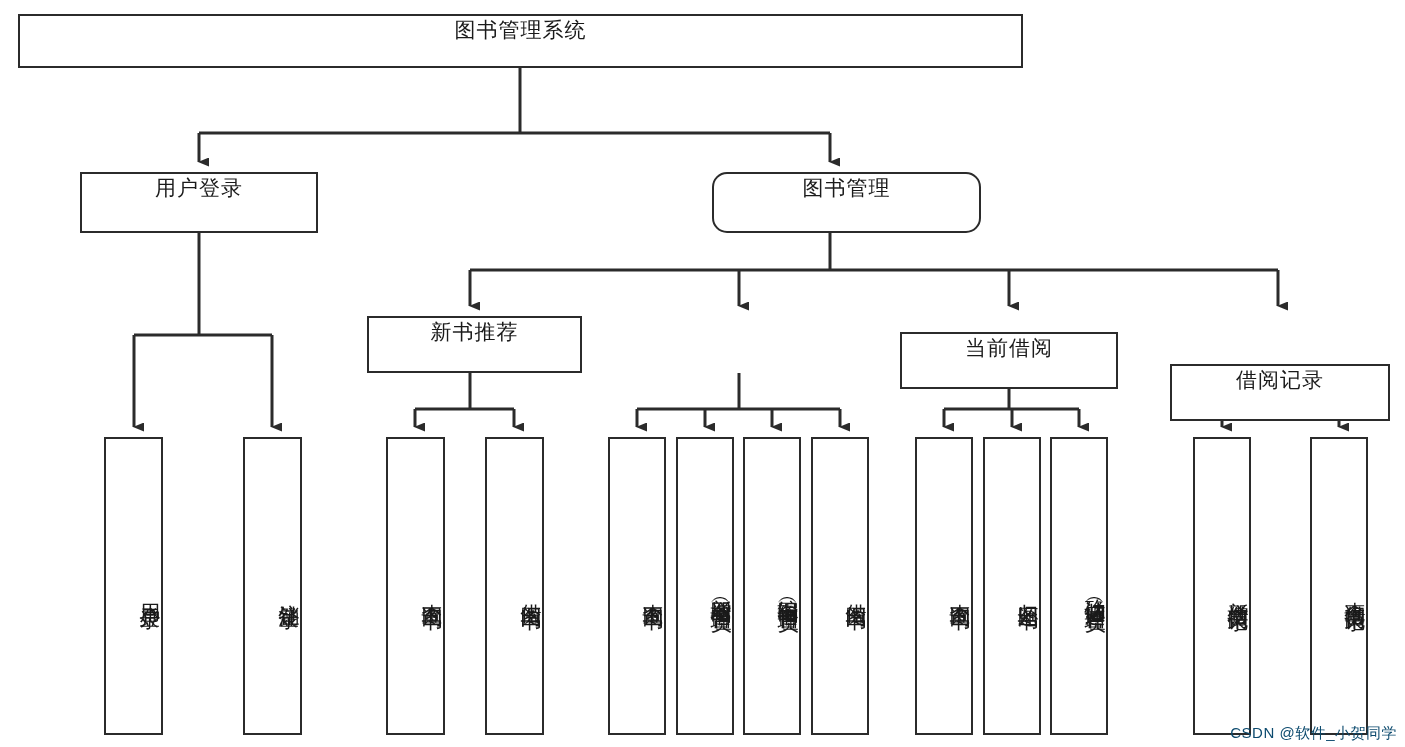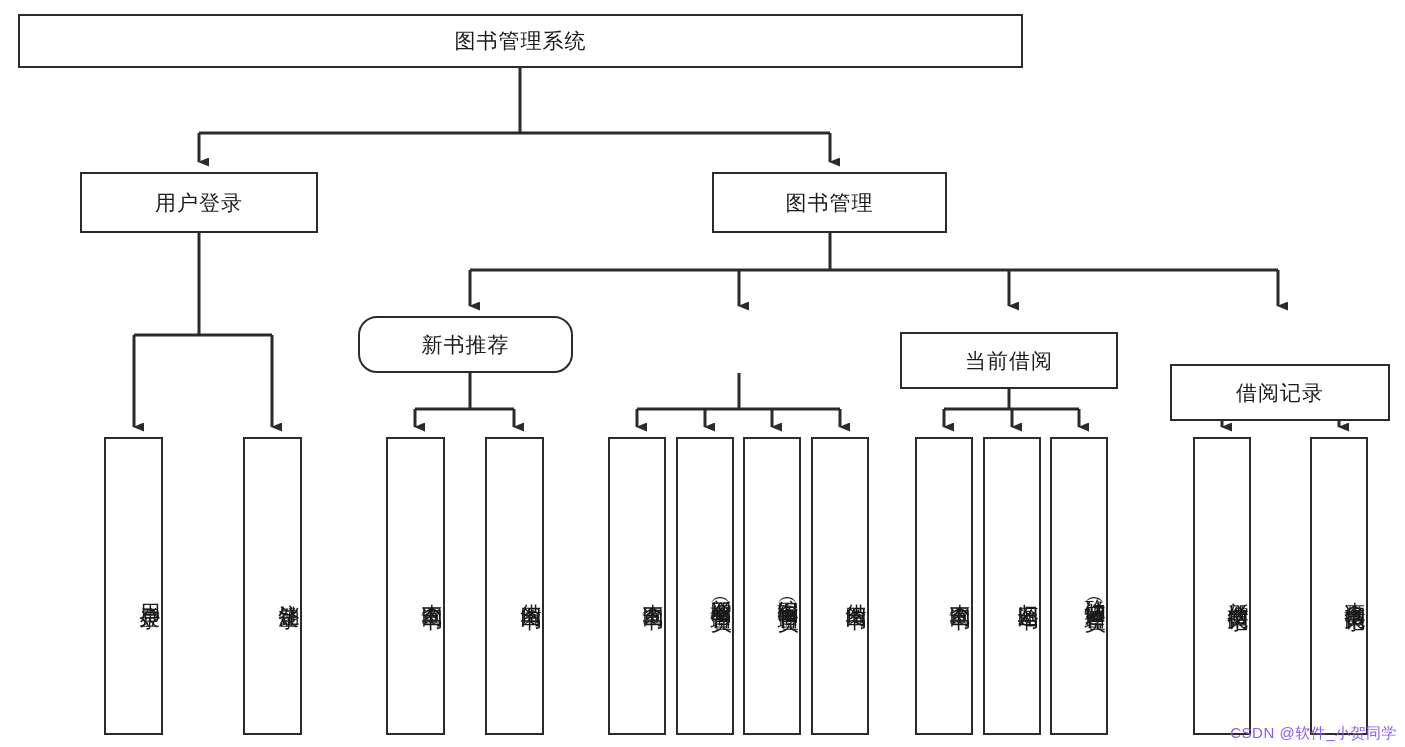--- a/index.html
+++ b/index.html
@@ -24,21 +24,21 @@
     width: 1405px;
     height: 747px;
     pointer-events: none;
   }
   .node {
     position: absolute;
     box-sizing: border-box;
     border: 2px solid #2b2b2b;
     background: #ffffff;
     display: flex;
-    align-items: center;
+    align-items: flex-start;
     justify-content: center;
     color: #1a1a1a;
     overflow: hidden;
   }
   .node.horiz {
     font-size: 21px;
     letter-spacing: 1px;
   }
   .node.vert {
     writing-mode: vertical-rl;
@@ -54,21 +54,21 @@
     writing-mode: vertical-rl;
     text-orientation: upright;
     display: block;
     white-space: nowrap;
   }
   #watermark {
     position: absolute;
     right: 8px;
     bottom: 4px;
     font-size: 15px;
-    color: #8b5cf6;
+    color: #0c4a6e;
     letter-spacing: 0.5px;
     white-space: nowrap;
   }
 </style>
 </head>
 <body>
 
 <div id="canvas">
 
   <svg id="edges" viewBox="0 0 1405 747" width="1405" height="747">
@@ -124,25 +124,25 @@
     </g>
   </svg>
 
   <div class="node horiz" id="n-root" style="left: 18px; top: 14px; width: 1005px; height: 54px;">
     <span>图书管理系统</span>
   </div>
 
   <div class="node horiz" id="n-l1-0" style="left: 80px; top: 172px; width: 238px; height: 61px;">
     <span>用户登录</span>
   </div>
-  <div class="node horiz" id="n-l1-1" style="left: 712px; top: 172px; width: 235px; height: 61px;">
+  <div class="node horiz" id="n-l1-1" style="left: 712px; top: 172px; width: 269px; height: 61px; border-radius: 15px;">
     <span>图书管理</span>
   </div>
 
-  <div class="node horiz" id="n-l2-0" style="left: 358px; top: 316px; width: 215px; height: 57px; border-radius: 19px;">
+  <div class="node horiz" id="n-l2-0" style="left: 367px; top: 316px; width: 215px; height: 57px;">
     <span>新书推荐</span>
   </div>
   <div class="node horiz" id="n-l2-2" style="left: 900px; top: 332px; width: 218px; height: 57px;">
     <span>当前借阅</span>
   </div>
   <div class="node horiz" id="n-l2-3" style="left: 1170px; top: 316px; width: 220px; height: 57px; margin-top: 48px;">
     <span>借阅记录</span>
   </div>
 
   <div class="node vert" id="n-lf-0" style="left: 104px; top: 437px; width: 59px; height: 298px;">

